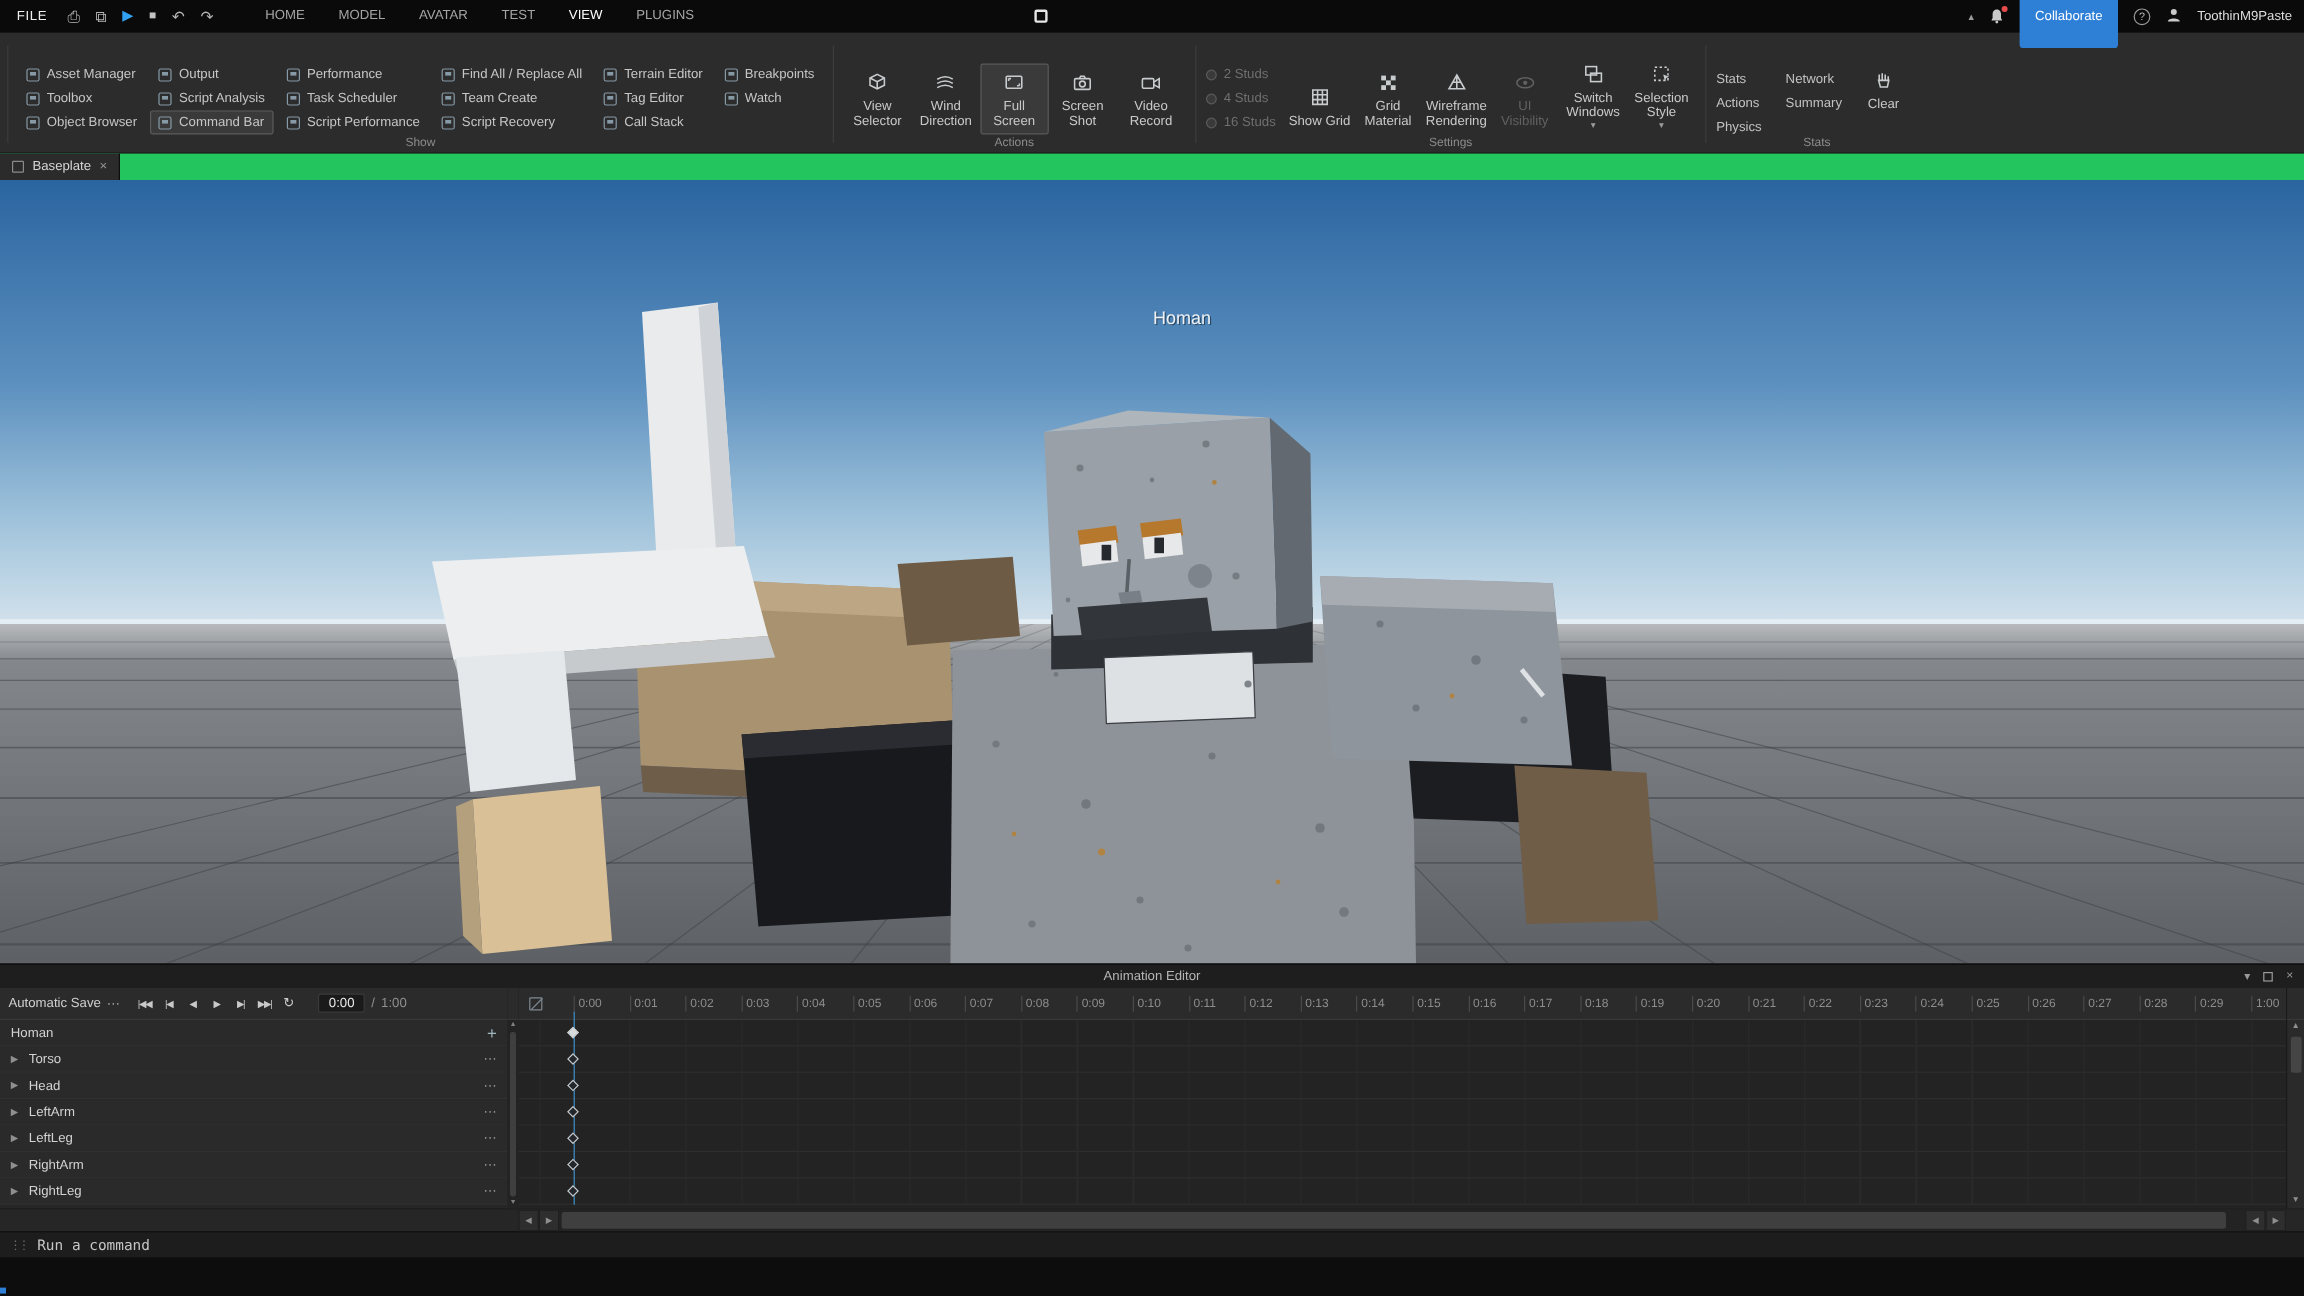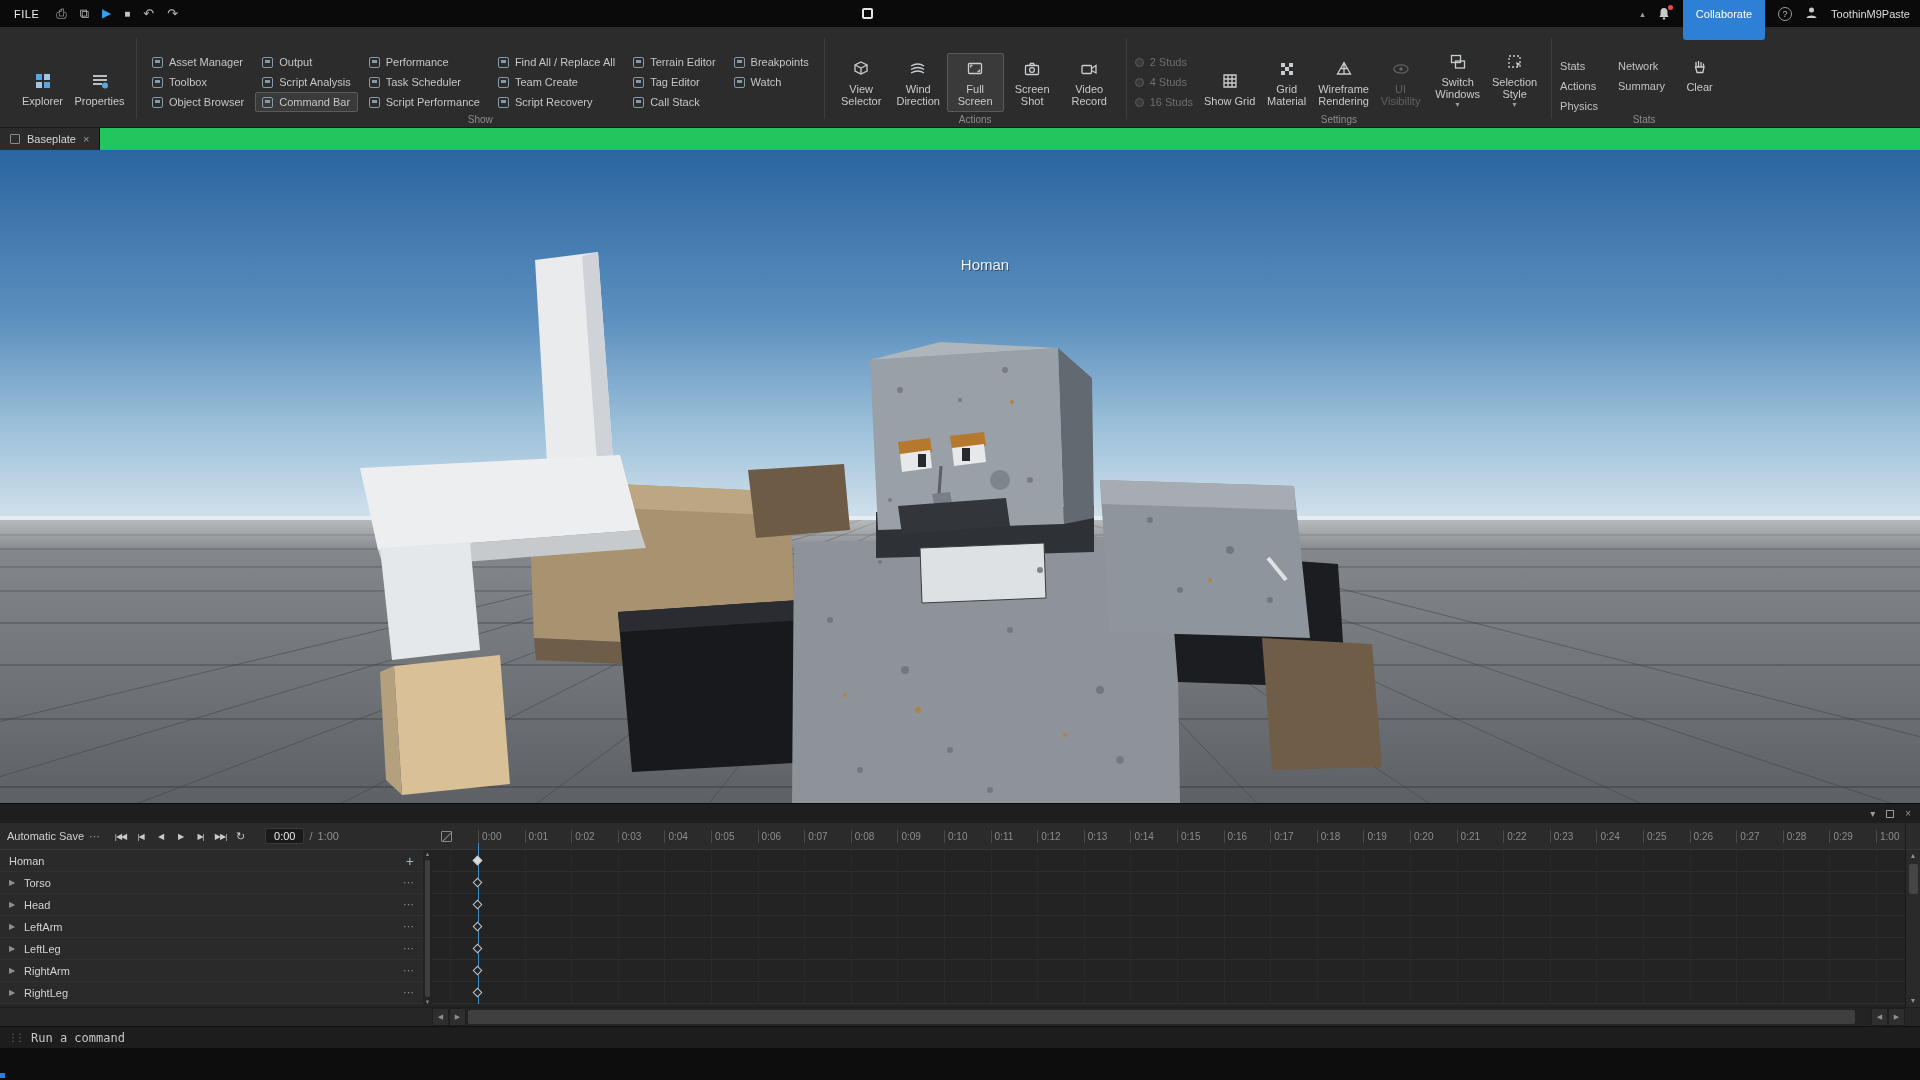--- a/index.html
+++ b/index.html
@@ -120,20 +120,28 @@
 
 <div class="titlebar">
   <div class="tb-left">
     <span class="file">FILE</span>
     <span class="tb-icon">⎙</span>
     <span class="tb-icon">⧉</span>
     <span class="tb-icon play">▶</span>
     <span class="tb-icon stop">■</span>
     <span class="tb-icon">↶</span>
     <span class="tb-icon">↷</span>
+    <div class="menu-tabs">
+      <span class="menu-tab">HOME</span>
+      <span class="menu-tab">MODEL</span>
+      <span class="menu-tab">AVATAR</span>
+      <span class="menu-tab">TEST</span>
+      <span class="menu-tab active">VIEW</span>
+      <span class="menu-tab">PLUGINS</span>
+    </div>
   </div>
   <span class="tb-square"></span>
   <div class="tb-right">
     <span class="collapse-arrow">▴</span>
     <span class="bell">
       <svg width="12" height="13">
           <path d="M6 1 C3.5 1 2.5 3 2.5 5 L2.5 8 L1.5 10 L10.5 10 L9.5 8 L9.5 5 C9.5 3 8.5 1 6 1 Z" fill="#c9c9c9"></path>
           <circle cx="6" cy="11.4" r="1.2" fill="#c9c9c9"></circle>
         </svg>
       <span class="dot"></span>
@@ -144,44 +152,20 @@
       <svg width="13" height="13">
           <circle cx="6.5" cy="4" r="2.5" fill="#c9c9c9"></circle>
           <path d="M1.5 12 C1.5 8.5 11.5 8.5 11.5 12 Z" fill="#c9c9c9"></path>
         </svg>
     </span>
     <span class="username">ToothinM9Paste</span>
   </div>
 </div>
 
 <div class="ribbon">
-  <div class="rgroup">
-    <div class="bigbtn">
-      <span class="bicon">
-        <svg width="18" height="18">
-            <rect x="2" y="2" width="6" height="6" fill="#58a6e0"></rect>
-            <rect x="10" y="2" width="6" height="6" fill="#9fc6e8"></rect>
-            <rect x="2" y="10" width="6" height="6" fill="#9fc6e8"></rect>
-            <rect x="10" y="10" width="6" height="6" fill="#58a6e0"></rect>
-          </svg>
-      </span>
-      <span class="blabel">Explorer</span>
-    </div>
-    <div class="bigbtn">
-      <span class="bicon">
-        <svg width="18" height="18">
-            <rect x="2" y="3" width="14" height="2" fill="#b9bec2"></rect>
-            <rect x="2" y="7" width="14" height="2" fill="#b9bec2"></rect>
-            <rect x="2" y="11" width="9" height="2" fill="#b9bec2"></rect>
-            <circle cx="14" cy="13.5" r="3" fill="#58a6e0"></circle>
-          </svg>
-      </span>
-      <span class="blabel">Properties</span>
-    </div>
-  </div>
   <div class="rsep"></div>
 
   <div class="rgroup">
     <div class="showgrid">
       <div class="showitem">
           <span class="mini-icon"></span>
           <span>Asset Manager</span>
         </div>
       <div class="showitem">
           <span class="mini-icon"></span>
@@ -545,20 +529,21 @@
 
     <polygon points="898,356 1006,348 1010,376 902,384" fill="#32353a"></polygon>
   </g>
 
   <text x="986" y="121" font-family="Liberation Sans, sans-serif" font-size="15" fill="rgba(0,0,0,0.45)" text-anchor="middle">Homan</text>
   <text id="char-label" x="985" y="120" font-family="Liberation Sans, sans-serif" font-size="15" fill="#eef2f5" text-anchor="middle">Homan</text>
 </svg>
 </div>
 
 <div class="anim-header">
+  <span class="anim-title">Animation Editor</span>
   <span class="ah-icons">
     <span>▾</span>
     <span class="float-icon"></span>
     <span>×</span>
   </span>
 </div>
 
 <div class="anim-main">
   <div class="anim-left">
     <div class="alc">

